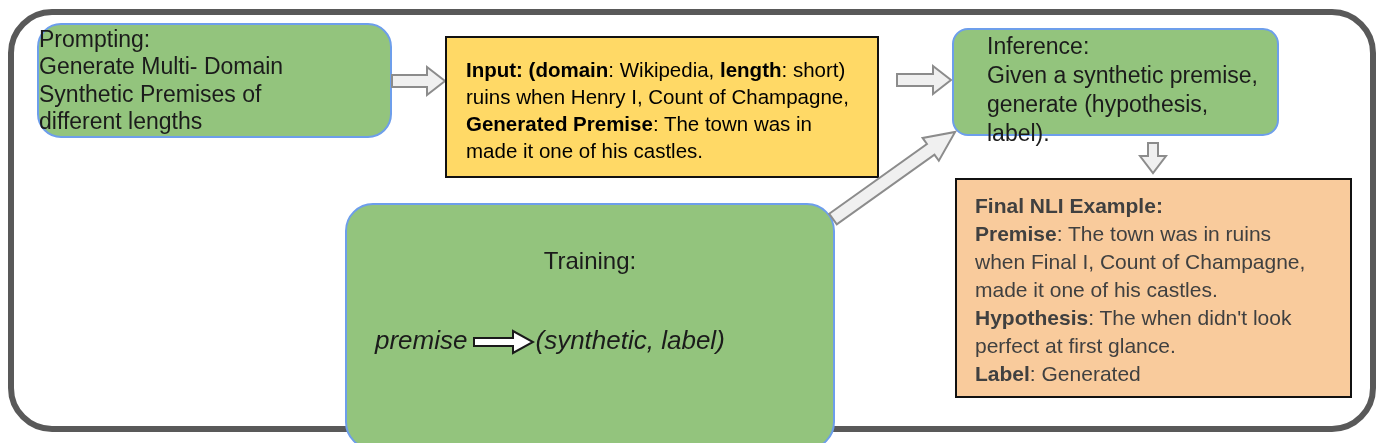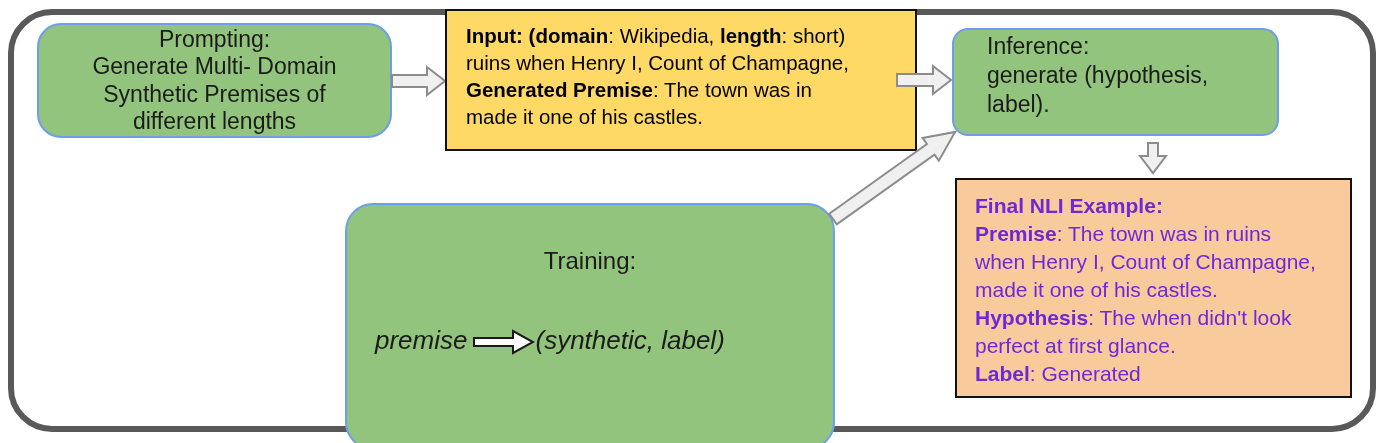--- a/index.html
+++ b/index.html
@@ -3,34 +3,34 @@
 <meta charset="utf-8">
 <style>
   html,body { margin:0; padding:0; background:#ffffff; }
   .canvas { position:relative; width:1384px; height:443px; background:#ffffff;
             font-family:"Liberation Sans", sans-serif; overflow:hidden; }
   .frame { position:absolute; left:8px; top:9px; width:1368px; height:423px;
            border:6px solid #595959; border-radius:44px; box-sizing:border-box; }
   .box { position:absolute; box-sizing:border-box; }
   .green { background:#93c47d; border:2px solid #6d9eeb; color:#1b1b1b; }
   .yellow { background:#ffd966; border:2px solid #111111; color:#000000; }
-  .orange { background:#f9cb9c; border:2px solid #111111; color:#6d28d9; }
+  .orange { background:#f9cb9c; border:2px solid #111111; color:#404040; }
 
   .prompting { left:37px; top:23px; width:355px; height:115px; border-radius:24px;
                display:flex; flex-direction:column; justify-content:center;
-               text-align:center; font-size:23px; line-height:27.5px; }
+               text-align:left; font-size:23px; line-height:27.5px; }
   .inference { left:952px; top:28px; width:327px; height:108px; border-radius:16px;
                padding:2px 8px 0 33px; font-size:23px; line-height:29px; }
   .training  { left:345px; top:203px; width:490px; height:247px; border-radius:28px; }
   .training .head { padding-top:41px; text-align:center; font-size:24px; line-height:29px; }
   .formula { position:absolute; left:28px; top:120px; display:flex; align-items:center;
              font-size:26px; font-style:italic; white-space:nowrap; }
 
-  .input-box { left:445px; top:9px; width:472px; height:142px;
-               padding:11px 0 0 19px; font-size:20.5px; line-height:27px; }
+  .input-box { left:445px; top:36px; width:434px; height:142px;
+               padding:18px 0 0 19px; font-size:20.5px; line-height:27px; }
   .final-box { left:955px; top:178px; width:397px; height:220px;
                padding:12px 0 0 18px; font-size:21px; line-height:28px; }
 
   .ln { white-space:nowrap; }
   .b  { font-weight:bold; }
 
   .arrow { position:absolute; }
   .blockarrow { fill:#f0f0f0; stroke:#8c8c8c; stroke-width:2; }
   .whitearrow { fill:#ffffff; stroke:#1a1a1a; stroke-width:2; }
 </style>
@@ -58,31 +58,32 @@
     <div class="ln"><span class="b">Generated Premise</span><span>: The town was in</span></div>
     <div class="ln"><span>made it one of his castles.</span></div>
   </div>
 
   <svg class="arrow" style="left:896px; top:63px;" width="57" height="34">
     <polygon class="blockarrow" points="1,11 37,11 37,3 55,17 37,31 37,23 1,23"></polygon>
   </svg>
 
   <div class="box green inference">
     <div class="gl">Inference:</div>
+    <div class="gl">Given a synthetic premise,</div>
     <div class="gl">generate (hypothesis, label).</div>
   </div>
 
   <svg class="arrow" style="left:1138px; top:142px;" width="30" height="33">
     <polygon class="blockarrow" points="10,1 20,1 20,14 28,14 15,31 2,14 10,14"></polygon>
   </svg>
 
   <div class="box orange final-box">
     <div class="ln"><span class="b">Final NLI Example:</span></div>
     <div class="ln"><span class="b">Premise</span><span>: The town was in ruins</span></div>
-    <div class="ln"><span>when Henry I, Count of Champagne,</span></div>
+    <div class="ln"><span>when Final I, Count of Champagne,</span></div>
     <div class="ln"><span>made it one of his castles.</span></div>
     <div class="ln"><span class="b">Hypothesis</span><span>: The when didn't look</span></div>
     <div class="ln"><span>perfect at first glance.</span></div>
     <div class="ln"><span class="b">Label</span><span>: Generated</span></div>
   </div>
 
   <div class="box green training">
     <div class="head">
       <div class="gl">Training:</div>
     </div>

